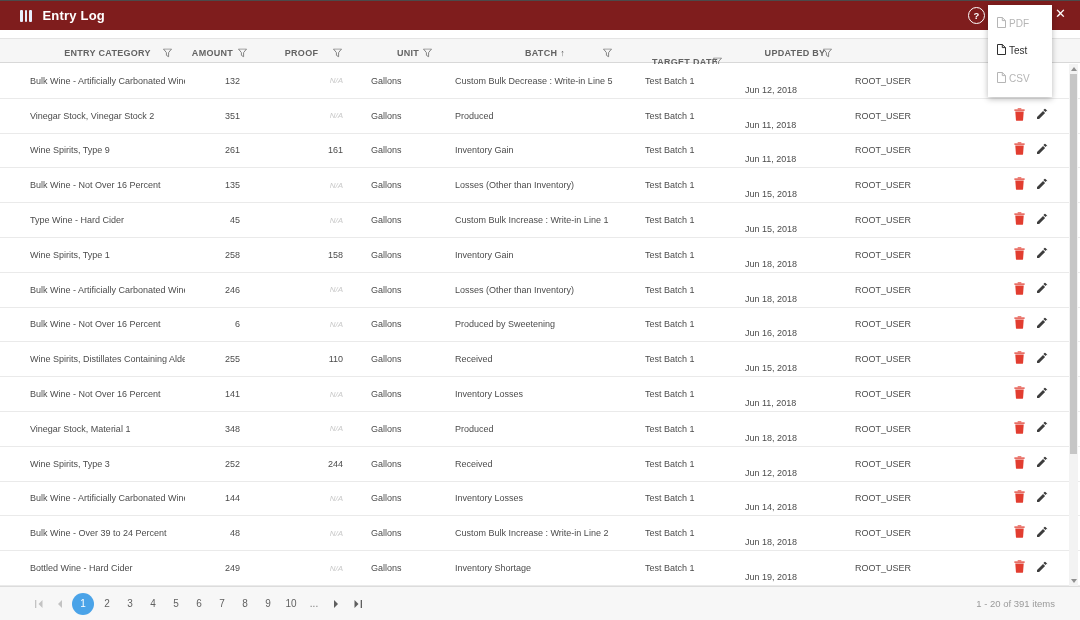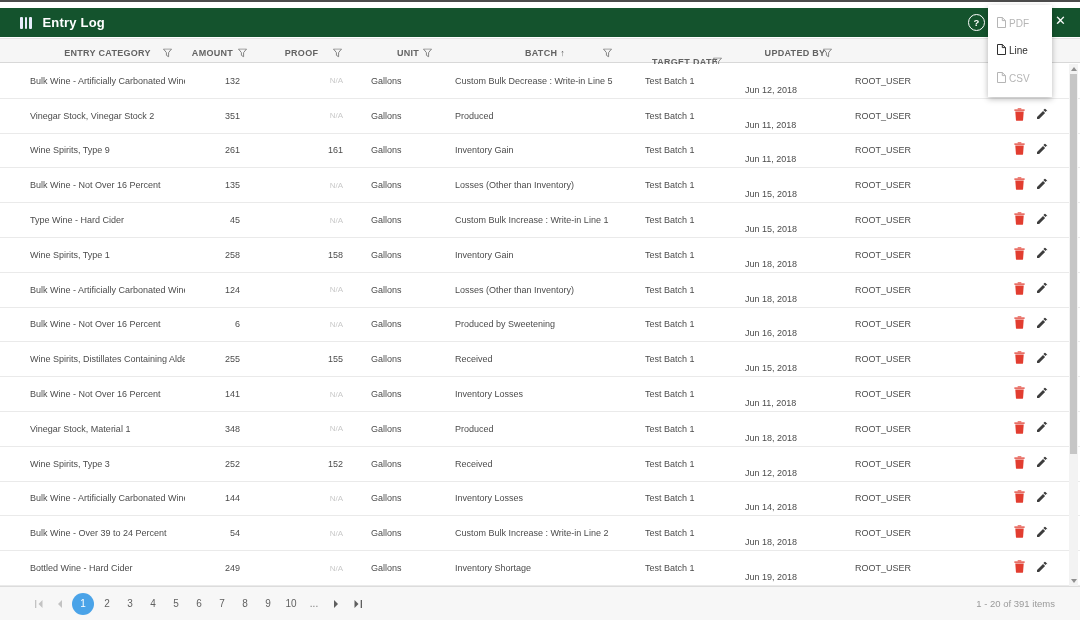--- a/index.html
+++ b/index.html
@@ -5,21 +5,21 @@
   html,body{margin:0;padding:0;}
   body{
     width:1080px;height:620px;background:#ffffff;overflow:hidden;
     font-family:"Liberation Sans","DejaVu Sans",sans-serif;
     -webkit-font-smoothing:antialiased;
   }
   .window{position:relative;width:1080px;height:620px;background:#fff;overflow:hidden;}
   .top-edge{position:absolute;top:0;left:0;width:1080px;height:2px;background:#4b4b4b;}
 
   
-  .titlebar{position:absolute;top:8px;left:0;width:1080px;height:29px;background:#14532d;
+  .titlebar{position:absolute;top:1px;left:0;width:1080px;height:29px;background:#7f1d1d;
     display:flex;align-items:center;color:#fff;}
   .tb-icon{display:flex;gap:2px;margin-left:20px;}
   .tb-icon i{display:block;width:2.5px;height:12px;background:#e8eefc;border-radius:1px;}
   .tb-title{margin-left:11px;font-size:13px;font-weight:700;letter-spacing:.2px;color:#fff;}
   .help-btn{position:absolute;right:95px;top:6px;width:15px;height:15px;border:1.5px solid #fff;
     border-radius:50%;display:flex;align-items:center;justify-content:center;
     font-size:9.5px;font-weight:700;color:#fff;cursor:pointer;}
   .close-btn{position:absolute;right:14px;top:5px;font-size:13px;color:#fff;cursor:pointer;font-weight:700;}
 
   
@@ -46,21 +46,21 @@
     border-bottom:1px solid #eaeaea;background:#fff;align-items:center;}
   .cell{font-size:9px;color:#4c4c4c;white-space:nowrap;overflow:hidden;}
   .c0{padding-left:30px;}
   .c1{text-align:right;padding-right:20px;}
   .c2{text-align:right;padding-right:12px;}
   .c3{padding-left:16px;}
   .c4{padding-left:10px;}
   .c5{padding-left:20px;}
   .c6{padding-left:10px;margin-top:18px;}
   .c7{padding-left:10px;}
-  .cell.na{color:#c9c9c9;font-size:8px;}
+  .cell.na{color:#c9c9c9;font-style:italic;font-size:8px;}
   .actions{display:flex;align-items:center;justify-content:flex-end;gap:11px;padding-right:32px;}
   .act-btn{display:flex;align-items:center;justify-content:center;cursor:pointer;background:none;border:none;padding:0;}
 
   
   .sb{position:absolute;right:2px;top:64px;width:9px;height:522px;background:#f3f3f3;z-index:5;}
   .sb-arrow{position:absolute;left:50%;transform:translateX(-50%);width:0;height:0;
     border-left:3.5px solid transparent;border-right:3.5px solid transparent;}
   .sb-up{top:3px;border-bottom:4.5px solid #8f8f8f;}
   .sb-down{bottom:3px;border-top:4.5px solid #8f8f8f;}
   .sb-thumb{position:absolute;top:10px;left:1px;width:7px;height:380px;background:#c6c6c6;}
@@ -99,21 +99,21 @@
             <path d="M.5.5h4.8l3.2 3.1v6.9H.5z" fill="none" stroke="currentColor" stroke-width="1"></path>
             <path d="M5.3.5v3.1h3.2" fill="none" stroke="currentColor" stroke-width="1"></path>
           </svg></span>
         <span>PDF</span>
       </div>
       <div class="menu-item">
         <span><svg width="9" height="11" viewBox="0 0 9 11">
             <path d="M.5.5h4.8l3.2 3.1v6.9H.5z" fill="none" stroke="currentColor" stroke-width="1"></path>
             <path d="M5.3.5v3.1h3.2" fill="none" stroke="currentColor" stroke-width="1"></path>
           </svg></span>
-        <span>Line</span>
+        <span>Test</span>
       </div>
       <div class="menu-item disabled">
         <span><svg width="9" height="11" viewBox="0 0 9 11">
             <path d="M.5.5h4.8l3.2 3.1v6.9H.5z" fill="none" stroke="currentColor" stroke-width="1"></path>
             <path d="M5.3.5v3.1h3.2" fill="none" stroke="currentColor" stroke-width="1"></path>
           </svg></span>
         <span>CSV</span>
       </div>
     </div>
 
@@ -317,21 +317,21 @@
           </button>
           <button class="act-btn">
             <span><svg width="12" height="12" viewBox="0 0 14 14" fill="#3d3d3d">
                 <path d="M1.2 10.4V12.8h2.4l7-7-2.4-2.4-7 7zM12.9 4.1a.8.8 0 0 0 0-1.1L11 1.1a.8.8 0 0 0-1.1 0L8.6 2.4l2.4 2.4 1.9-1.9z"></path>
               </svg></span>
           </button>
         </div>
       </div>
       <div class="row">
         <div class="cell c0">Bulk Wine - Artificially Carbonated Wine</div>
-        <div class="cell c1">124</div>
+        <div class="cell c1">246</div>
         <div class="cell c2 na">N/A</div>
         <div class="cell c3">Gallons</div>
         <div class="cell c4">Losses (Other than Inventory)</div>
         <div class="cell c5">Test Batch 1</div>
         <div class="cell c6">Jun 18, 2018</div>
         <div class="cell c7">ROOT_USER</div>
         <div class="cell actions">
           <button class="act-btn">
             <span><svg width="11" height="13" viewBox="0 0 12 14" fill="#e23d30">
                 <path d="M1.4 3.6h9.2l-.7 9.3a1.1 1.1 0 0 1-1.1 1H3.2a1.1 1.1 0 0 1-1.1-1Z"></path>
@@ -366,21 +366,21 @@
           <button class="act-btn">
             <span><svg width="12" height="12" viewBox="0 0 14 14" fill="#3d3d3d">
                 <path d="M1.2 10.4V12.8h2.4l7-7-2.4-2.4-7 7zM12.9 4.1a.8.8 0 0 0 0-1.1L11 1.1a.8.8 0 0 0-1.1 0L8.6 2.4l2.4 2.4 1.9-1.9z"></path>
               </svg></span>
           </button>
         </div>
       </div>
       <div class="row">
         <div class="cell c0">Wine Spirits, Distillates Containing Aldehy…</div>
         <div class="cell c1">255</div>
-        <div class="cell c2">155</div>
+        <div class="cell c2">110</div>
         <div class="cell c3">Gallons</div>
         <div class="cell c4">Received</div>
         <div class="cell c5">Test Batch 1</div>
         <div class="cell c6">Jun 15, 2018</div>
         <div class="cell c7">ROOT_USER</div>
         <div class="cell actions">
           <button class="act-btn">
             <span><svg width="11" height="13" viewBox="0 0 12 14" fill="#e23d30">
                 <path d="M1.4 3.6h9.2l-.7 9.3a1.1 1.1 0 0 1-1.1 1H3.2a1.1 1.1 0 0 1-1.1-1Z"></path>
                 <path d="M.4 1.5h11.2v1.4H.4z"></path>
@@ -438,21 +438,21 @@
           <button class="act-btn">
             <span><svg width="12" height="12" viewBox="0 0 14 14" fill="#3d3d3d">
                 <path d="M1.2 10.4V12.8h2.4l7-7-2.4-2.4-7 7zM12.9 4.1a.8.8 0 0 0 0-1.1L11 1.1a.8.8 0 0 0-1.1 0L8.6 2.4l2.4 2.4 1.9-1.9z"></path>
               </svg></span>
           </button>
         </div>
       </div>
       <div class="row">
         <div class="cell c0">Wine Spirits, Type 3</div>
         <div class="cell c1">252</div>
-        <div class="cell c2">152</div>
+        <div class="cell c2">244</div>
         <div class="cell c3">Gallons</div>
         <div class="cell c4">Received</div>
         <div class="cell c5">Test Batch 1</div>
         <div class="cell c6">Jun 12, 2018</div>
         <div class="cell c7">ROOT_USER</div>
         <div class="cell actions">
           <button class="act-btn">
             <span><svg width="11" height="13" viewBox="0 0 12 14" fill="#e23d30">
                 <path d="M1.4 3.6h9.2l-.7 9.3a1.1 1.1 0 0 1-1.1 1H3.2a1.1 1.1 0 0 1-1.1-1Z"></path>
                 <path d="M.4 1.5h11.2v1.4H.4z"></path>
@@ -485,21 +485,21 @@
           </button>
           <button class="act-btn">
             <span><svg width="12" height="12" viewBox="0 0 14 14" fill="#3d3d3d">
                 <path d="M1.2 10.4V12.8h2.4l7-7-2.4-2.4-7 7zM12.9 4.1a.8.8 0 0 0 0-1.1L11 1.1a.8.8 0 0 0-1.1 0L8.6 2.4l2.4 2.4 1.9-1.9z"></path>
               </svg></span>
           </button>
         </div>
       </div>
       <div class="row">
         <div class="cell c0">Bulk Wine - Over 39 to 24 Percent</div>
-        <div class="cell c1">54</div>
+        <div class="cell c1">48</div>
         <div class="cell c2 na">N/A</div>
         <div class="cell c3">Gallons</div>
         <div class="cell c4">Custom Bulk Increase : Write-in Line 2</div>
         <div class="cell c5">Test Batch 1</div>
         <div class="cell c6">Jun 18, 2018</div>
         <div class="cell c7">ROOT_USER</div>
         <div class="cell actions">
           <button class="act-btn">
             <span><svg width="11" height="13" viewBox="0 0 12 14" fill="#e23d30">
                 <path d="M1.4 3.6h9.2l-.7 9.3a1.1 1.1 0 0 1-1.1 1H3.2a1.1 1.1 0 0 1-1.1-1Z"></path>

